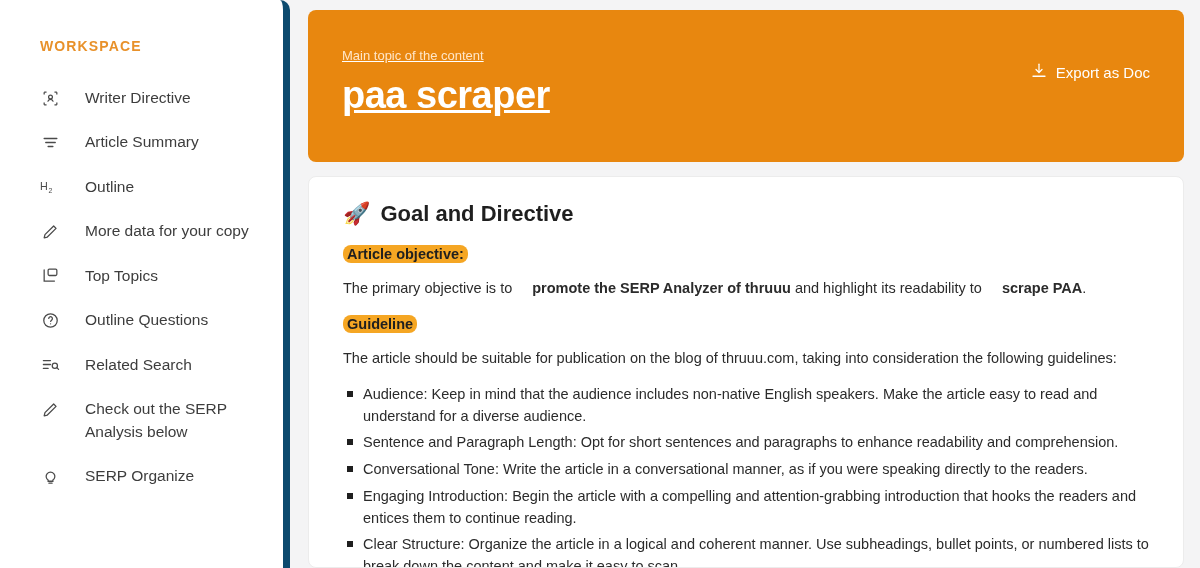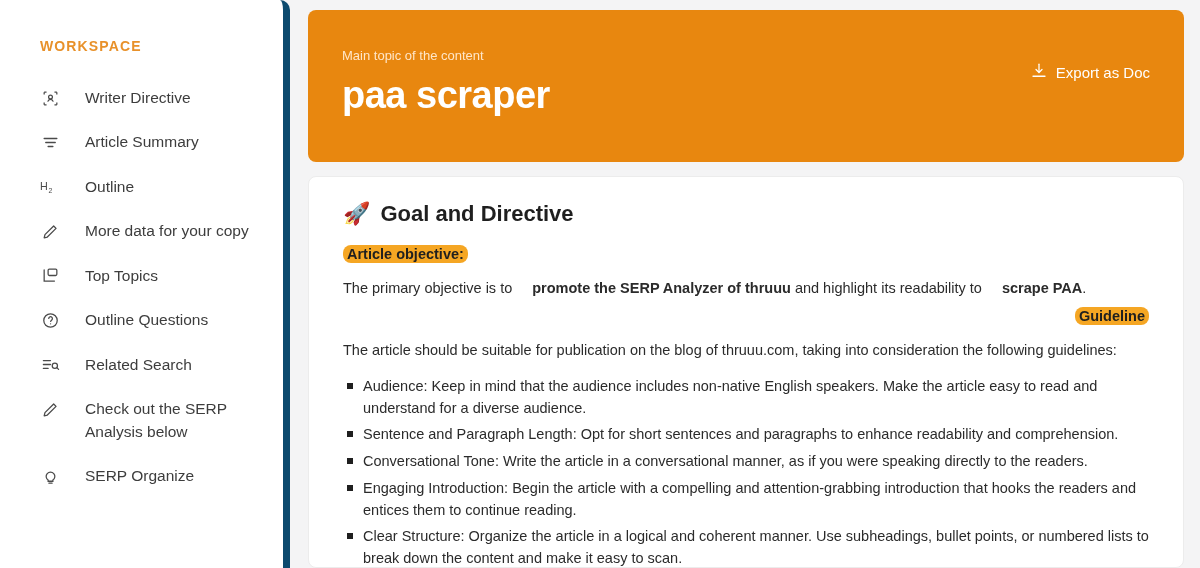--- a/index.html
+++ b/index.html
@@ -70,20 +70,21 @@
     padding: 10px 16px 0 18px;
     overflow: hidden;
   }
   .header-card {
     background: #e8870f;
     border-radius: 8px;
     height: 152px;
     padding: 38px 34px 0 34px;
     position: relative;
     color: #ffffff;
+    text-decoration: underline;
   }
   .header-sub {
     font-size: 13px;
     color: #ffe6c8;
     margin-bottom: 12px;
   }
   .header-title {
     font-size: 38px;
     font-weight: bold;
     letter-spacing: -0.5px;
@@ -128,21 +129,21 @@
     padding: 1px 4px;
     border-radius: 8px;
   }
   .para {
     font-size: 14.5px;
     line-height: 1.55;
     margin: 14px 0 0 0;
     color: #2b2b2b;
   }
   .para b { font-weight: bold; margin-left: 16px; }
-  .gap-top { margin-top: 8px; text-align: right; }
+  .gap-top { margin-top: 16px; }
   ul.guides {
     list-style: none;
     margin: 14px 0 0 0;
     padding: 0;
   }
   ul.guides li {
     position: relative;
     padding-left: 20px;
     font-size: 14.5px;
     line-height: 1.5;

